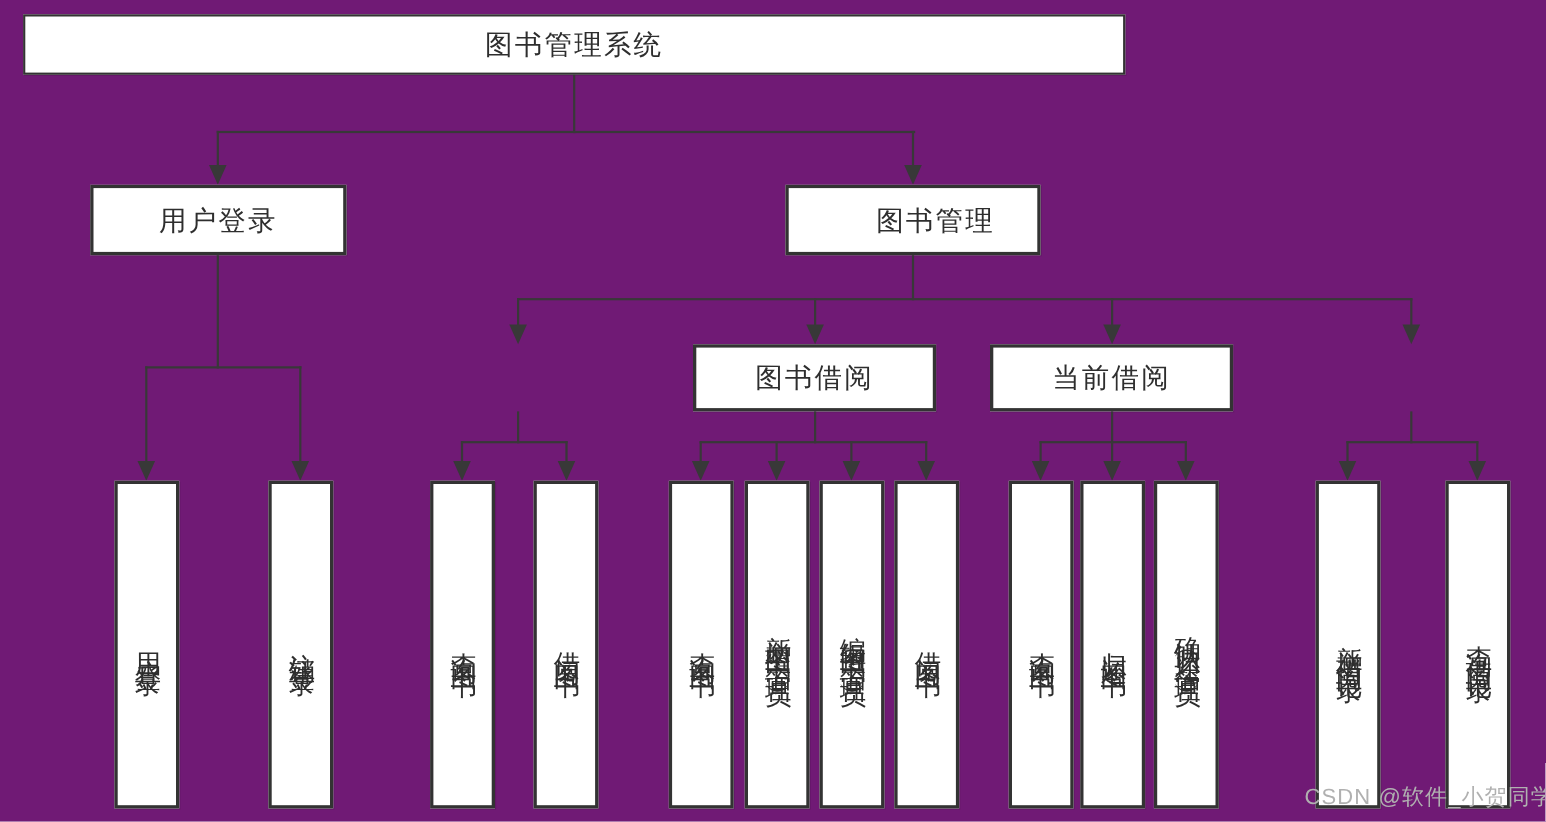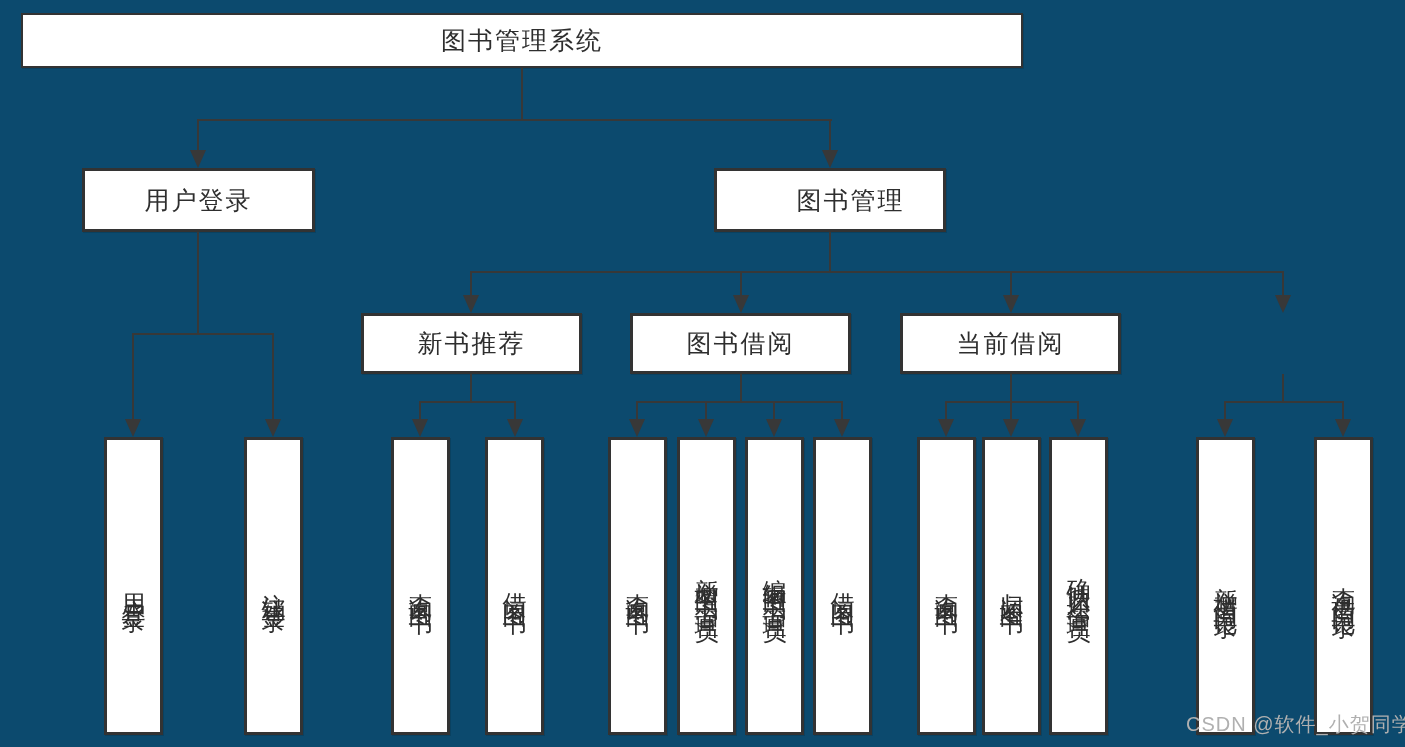--- a/index.html
+++ b/index.html
@@ -5,21 +5,21 @@
   html, body {
     margin: 0;
     padding: 0;
     background: #ffffff;
     font-family: "Liberation Sans", "DejaVu Sans", sans-serif;
   }
   .canvas {
     position: relative;
     width: 1405px;
     height: 747px;
-    background: #0c4a6e;
+    background: #701a75;
     overflow: hidden;
   }
   .node {
     position: absolute;
     box-sizing: border-box;
     background: #ffffff;
     border: 3px solid #333333;
     display: flex;
     align-items: center;
     justify-content: center;
@@ -111,23 +111,20 @@
   <div class="hline" style="left:470px;  top:271px; width:814px;"></div>
   <div class="vline" style="left:470px;  top:271px; height:27px;"></div>
   <div class="vline" style="left:740px;  top:271px; height:27px;"></div>
   <div class="vline" style="left:1010px; top:271px; height:27px;"></div>
   <div class="vline" style="left:1282px; top:271px; height:27px;"></div>
   <div class="arrow" style="left:463px;  top:295px;"></div>
   <div class="arrow" style="left:733px;  top:295px;"></div>
   <div class="arrow" style="left:1003px; top:295px;"></div>
   <div class="arrow" style="left:1275px; top:295px;"></div>
 
-  <div class="node" id="n-newbook">
-    <span>新书推荐</span>
-  </div>
   <div class="node" id="n-borrow">
     <span>图书借阅</span>
   </div>
   <div class="node" id="n-current">
     <span>当前借阅</span>
   </div>
 
   <div class="vline" style="left:470px; top:374px; height:29px;"></div>
   <div class="hline" style="left:419px; top:401px; width:97px;"></div>
   <div class="vline" style="left:419px; top:401px; height:22px;"></div>

